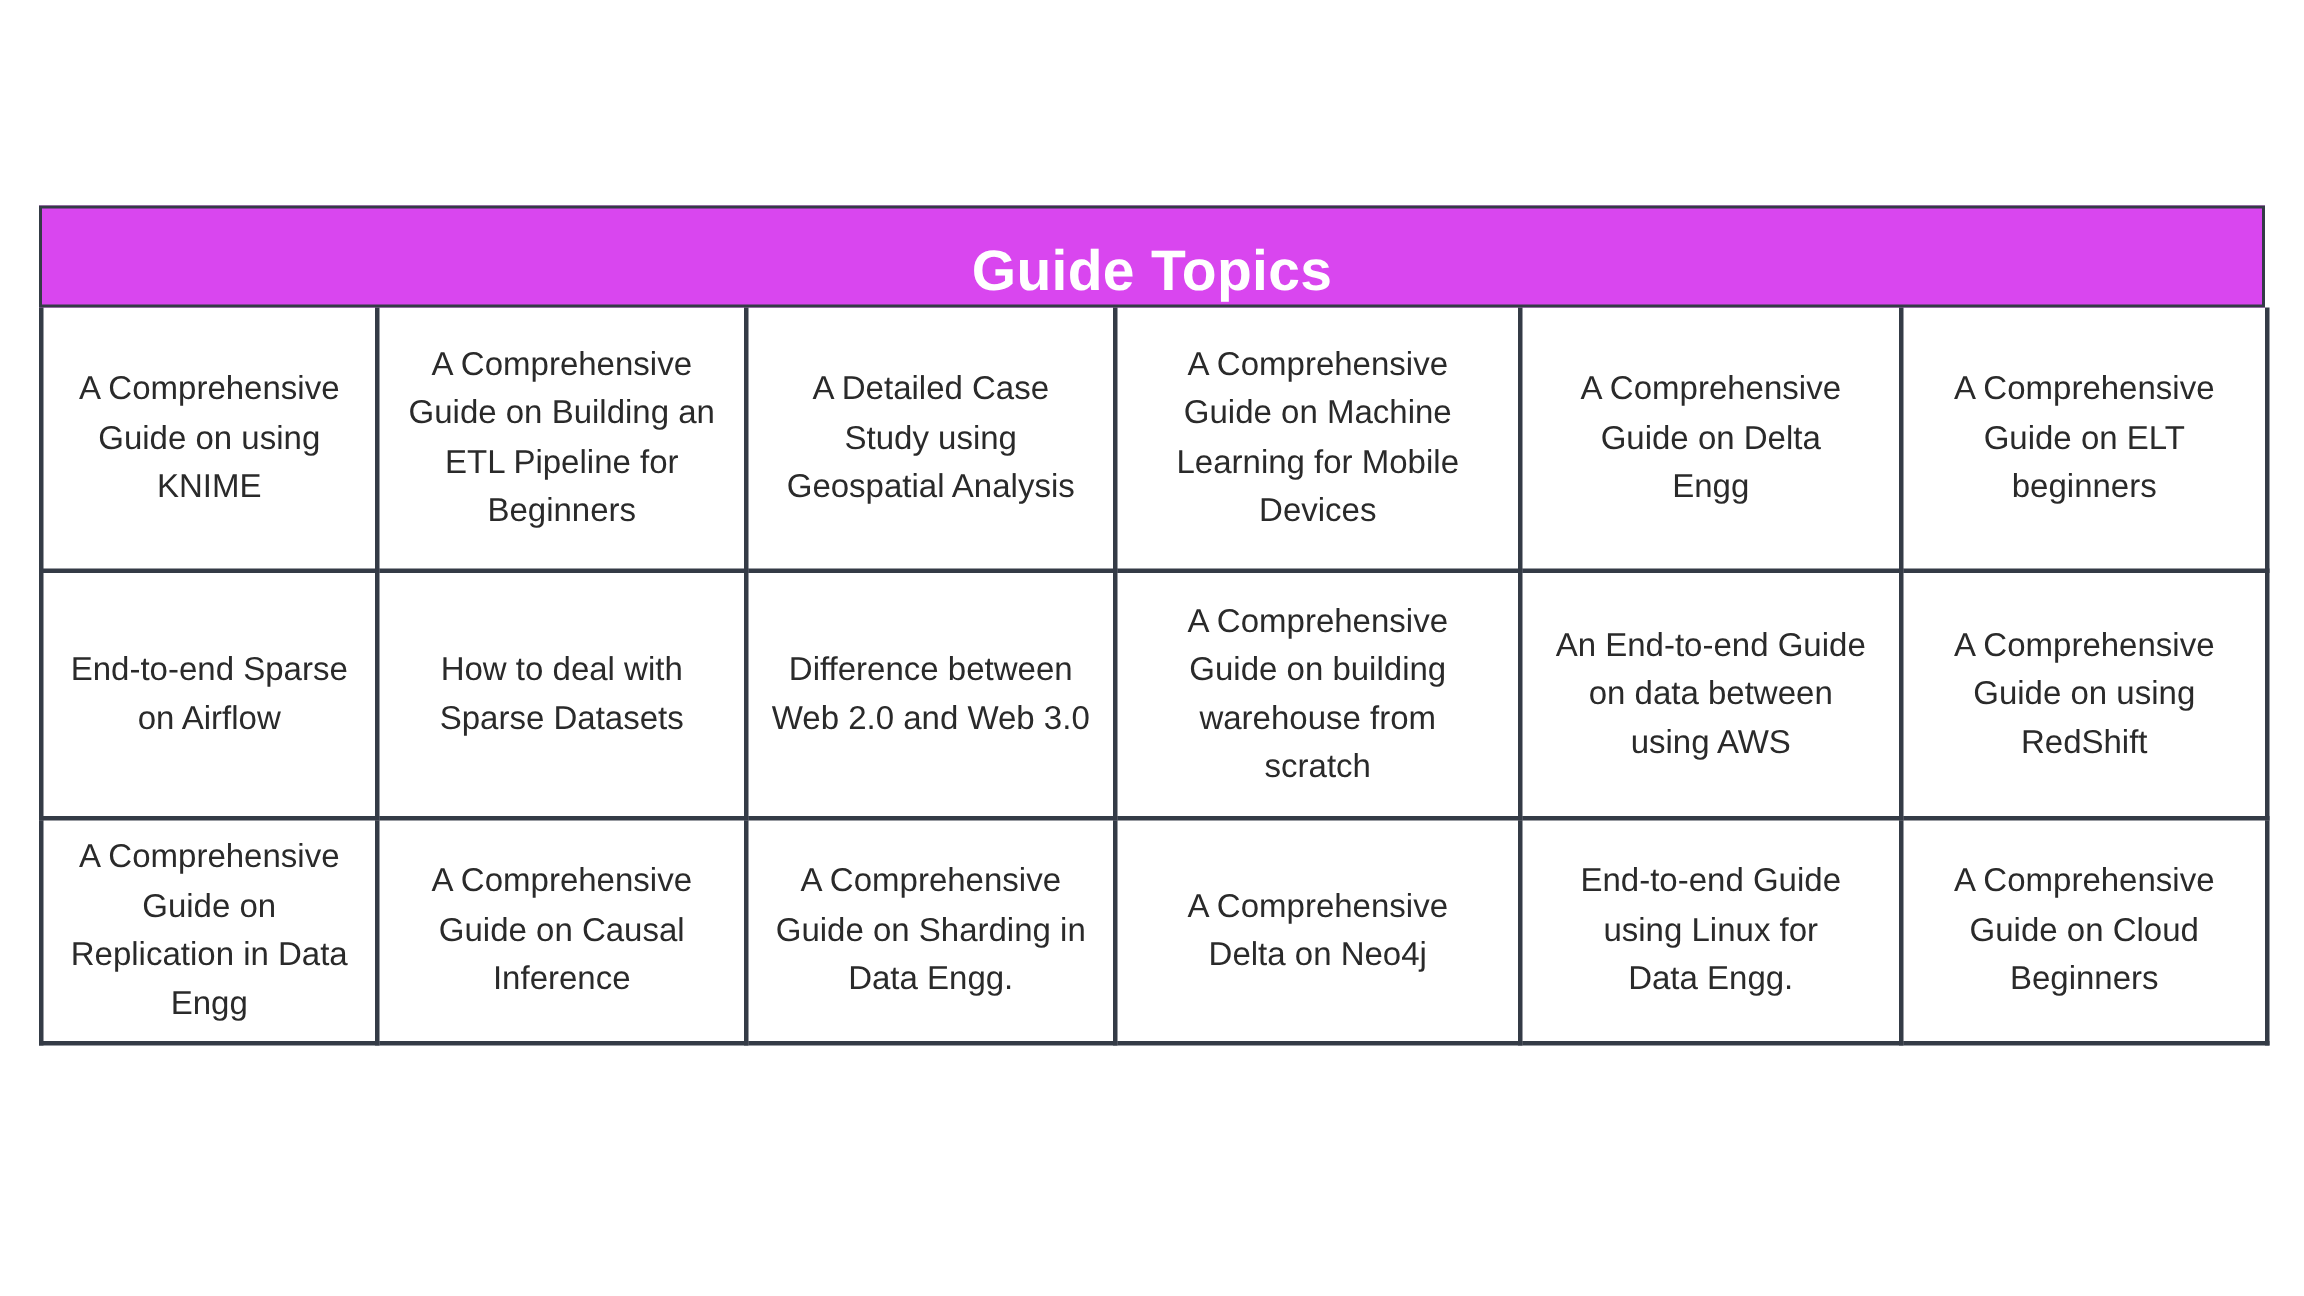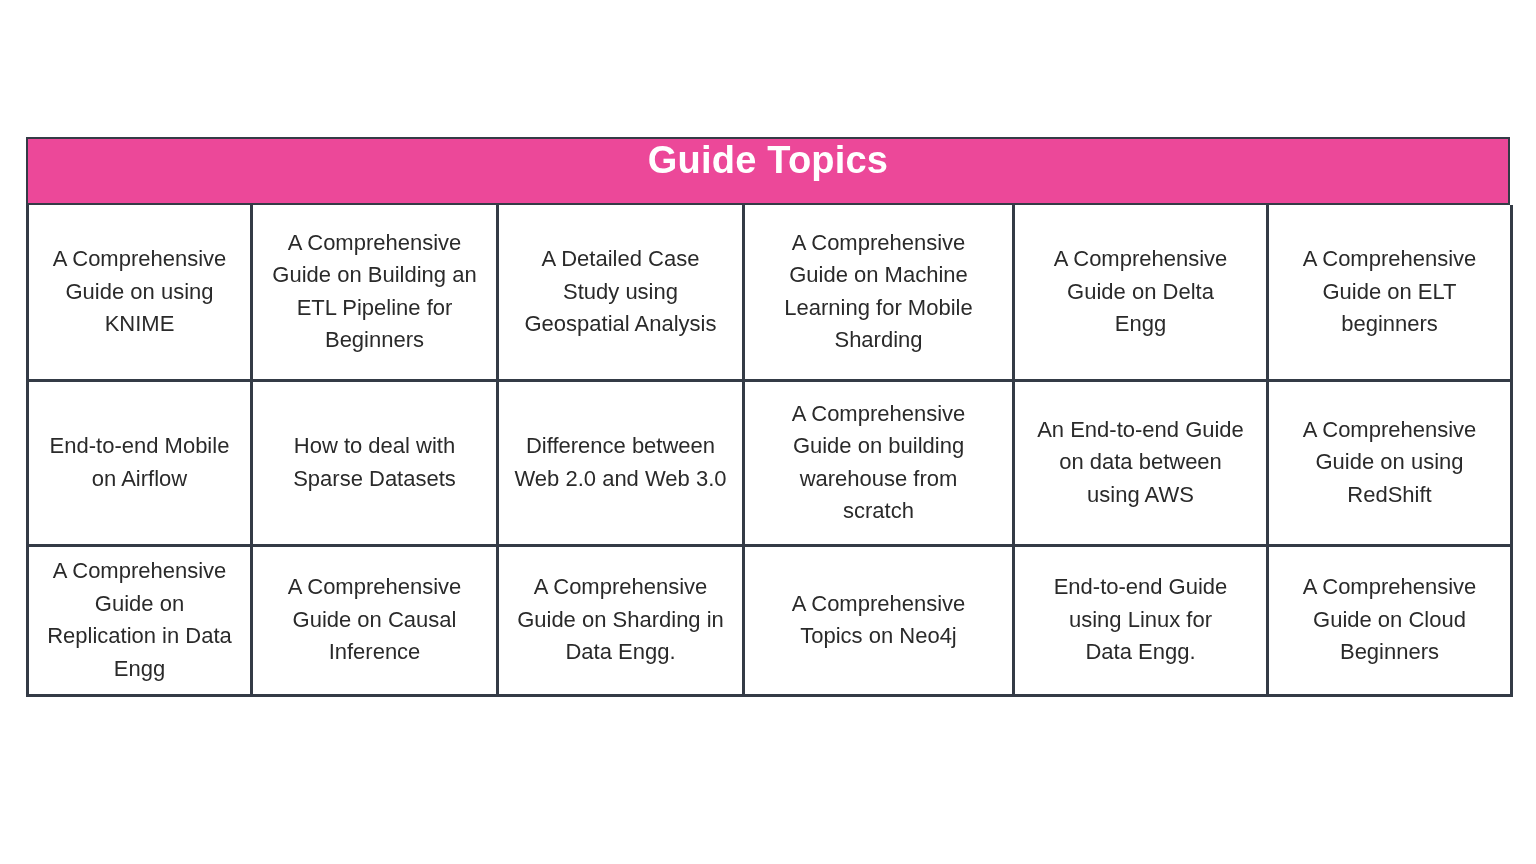--- a/index.html
+++ b/index.html
@@ -1,19 +1,19 @@
 <!DOCTYPE html>
 <html><head>
 <meta charset="utf-8">
 <style>
   html, body { margin: 0; padding: 0; background: #ffffff; }
   body { width: 1536px; height: 864px; position: relative; overflow: hidden;
          font-family: "Liberation Sans", "DejaVu Sans", sans-serif; }
   .table-wrap { position: absolute; left: 26px; top: 137px; width: 1484px; }
-  .header-bar { background: #ec4899; height: 68px; display: flex; align-items: flex-start;
+  .header-bar { background: #d946ef; height: 68px; display: flex; align-items: flex-end;
                 justify-content: center; border: 2px solid #343b46; box-sizing: border-box; }
   .header-title { color: #ffffff; font-weight: bold; font-size: 38px; letter-spacing: 0.2px; }
   table.grid { border-collapse: collapse; width: 1484px; table-layout: fixed; }
   table.grid td { border: 3px solid #343b46; text-align: center; vertical-align: middle;
                   color: #2a2a2a; font-size: 22px; line-height: 32.5px; padding: 0 10px;
                   box-sizing: border-box; }
   table.grid tr.r1 td { height: 175px; }
   table.grid tr.r2 td { height: 165px; }
   table.grid tr.r3 td { height: 150px; }
   table.grid tr:first-child td { border-top: none; }
@@ -33,35 +33,35 @@
         <col style="width:246px">
       <col style="width:270px">
         <col style="width:254px">
         <col style="width:244px">
     </colgroup>
     <tbody>
         <tr class="r1">
       <td style="padding:0 14px"><span class="cell-text">A Comprehensive Guide on using KNIME</span></td>
       <td style="padding:0 18px"><span class="cell-text">A Comprehensive Guide on Building an ETL Pipeline for Beginners</span></td>
       <td style="padding:0 14px"><span class="cell-text">A Detailed Case Study using Geospatial Analysis</span></td>
-      <td style="padding:0 22px"><span class="cell-text">A Comprehensive Guide on Machine Learning for Mobile Sharding</span></td>
+      <td style="padding:0 22px"><span class="cell-text">A Comprehensive Guide on Machine Learning for Mobile Devices</span></td>
       <td style="padding:0 24px"><span class="cell-text">A Comprehensive Guide on Delta Engg</span></td>
       <td style="padding:0 18px"><span class="cell-text">A Comprehensive Guide on ELT beginners</span></td>
     </tr>
     <tr class="r2">
-      <td style="padding:0 14px"><span class="cell-text">End-to-end Mobile on Airflow</span></td>
+      <td style="padding:0 14px"><span class="cell-text">End-to-end Sparse on Airflow</span></td>
       <td style="padding:0 28px"><span class="cell-text">How to deal with Sparse Datasets</span></td>
       <td style="padding:0 6px"><span class="cell-text">Difference between Web 2.0 and Web 3.0</span></td>
       <td style="padding:0 34px"><span class="cell-text">A Comprehensive Guide on building warehouse from scratch</span></td>
       <td style="padding:0 18px"><span class="cell-text">An End-to-end Guide on data between using AWS</span></td>
       <td style="padding:0 20px"><span class="cell-text">A Comprehensive Guide on using RedShift</span></td>
     </tr>
     <tr class="r3">
       <td style="padding:0 10px"><span class="cell-text">A Comprehensive Guide on Replication in Data Engg</span></td>
       <td style="padding:0 20px"><span class="cell-text">A Comprehensive Guide on Causal Inference</span></td>
       <td style="padding:0 18px"><span class="cell-text">A Comprehensive Guide on Sharding in Data Engg.</span></td>
-      <td style="padding:0 40px"><span class="cell-text">A Comprehensive Topics on Neo4j</span></td>
+      <td style="padding:0 40px"><span class="cell-text">A Comprehensive Delta on Neo4j</span></td>
       <td style="padding:0 30px"><span class="cell-text">End-to-end Guide using Linux for Data Engg.</span></td>
       <td style="padding:0 20px"><span class="cell-text">A Comprehensive Guide on Cloud Beginners</span></td>
     </tr>
   </tbody>
     </table>
 </div>
 
 </body></html>

